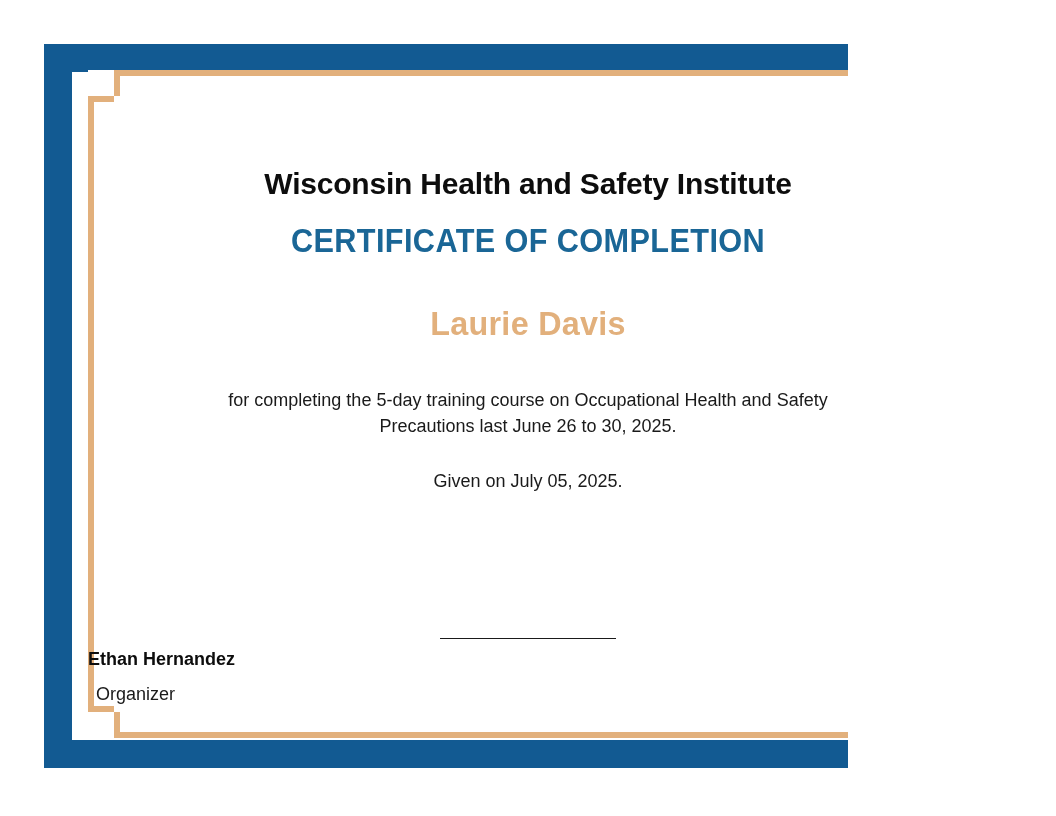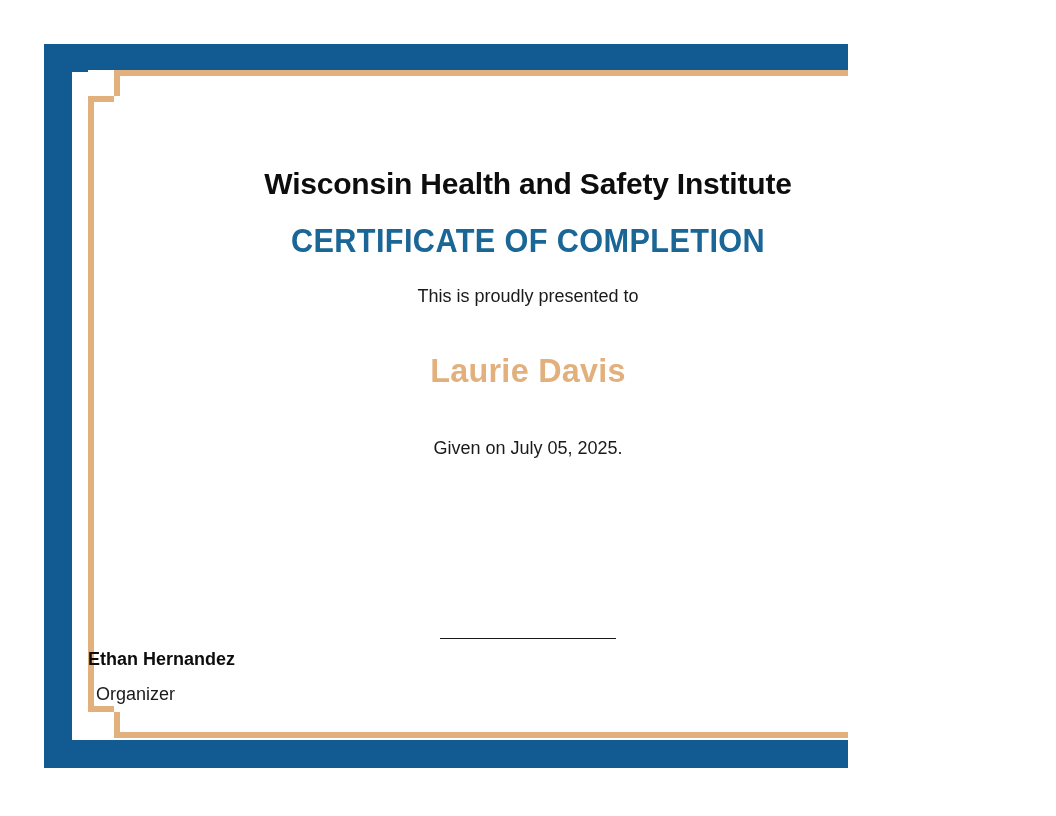--- a/index.html
+++ b/index.html
@@ -137,21 +137,21 @@
   .reason {
     margin: 0 auto;
     padding-top: 44px;
     width: 640px;
     font-size: 18px;
     color: #1a1a1a;
     line-height: 1.45;
   }
 
   .given-on {
-    margin: 16px;
+    margin: 0;
     padding-top: 32px;
     font-size: 18px;
     color: #1a1a1a;
   }
 
   .sign-block {
     position: absolute;
     left: 0;
     right: 0;
     top: 568px;
@@ -198,24 +198,24 @@
       <span class="stub bl-h"></span>
       <span class="stub br-v"></span>
       <span class="stub br-h"></span>
     </div>
 
     <div class="content">
       <h1 class="org-name">Wisconsin Health and Safety Institute</h1>
 
       <h2 class="cert-title">CERTIFICATE OF COMPLETION</h2>
 
-      <p class="presented-to">This is proudly presented to</p>
 
       <p class="recipient">Laurie Davis</p>
 
+      <p class="reason">for completing the 5-day training course on Occupational Health and Safety Precautions last June 26 to 30, 2025.</p>
 
       <p class="given-on">Given on July 05, 2025.</p>
 
       <div class="sign-block">
         <div class="sign-line"></div>
         <p class="signer-name">Ethan Hernandez</p>
         <p class="signer-role">Organizer</p>
       </div>
     </div>
   </div>

